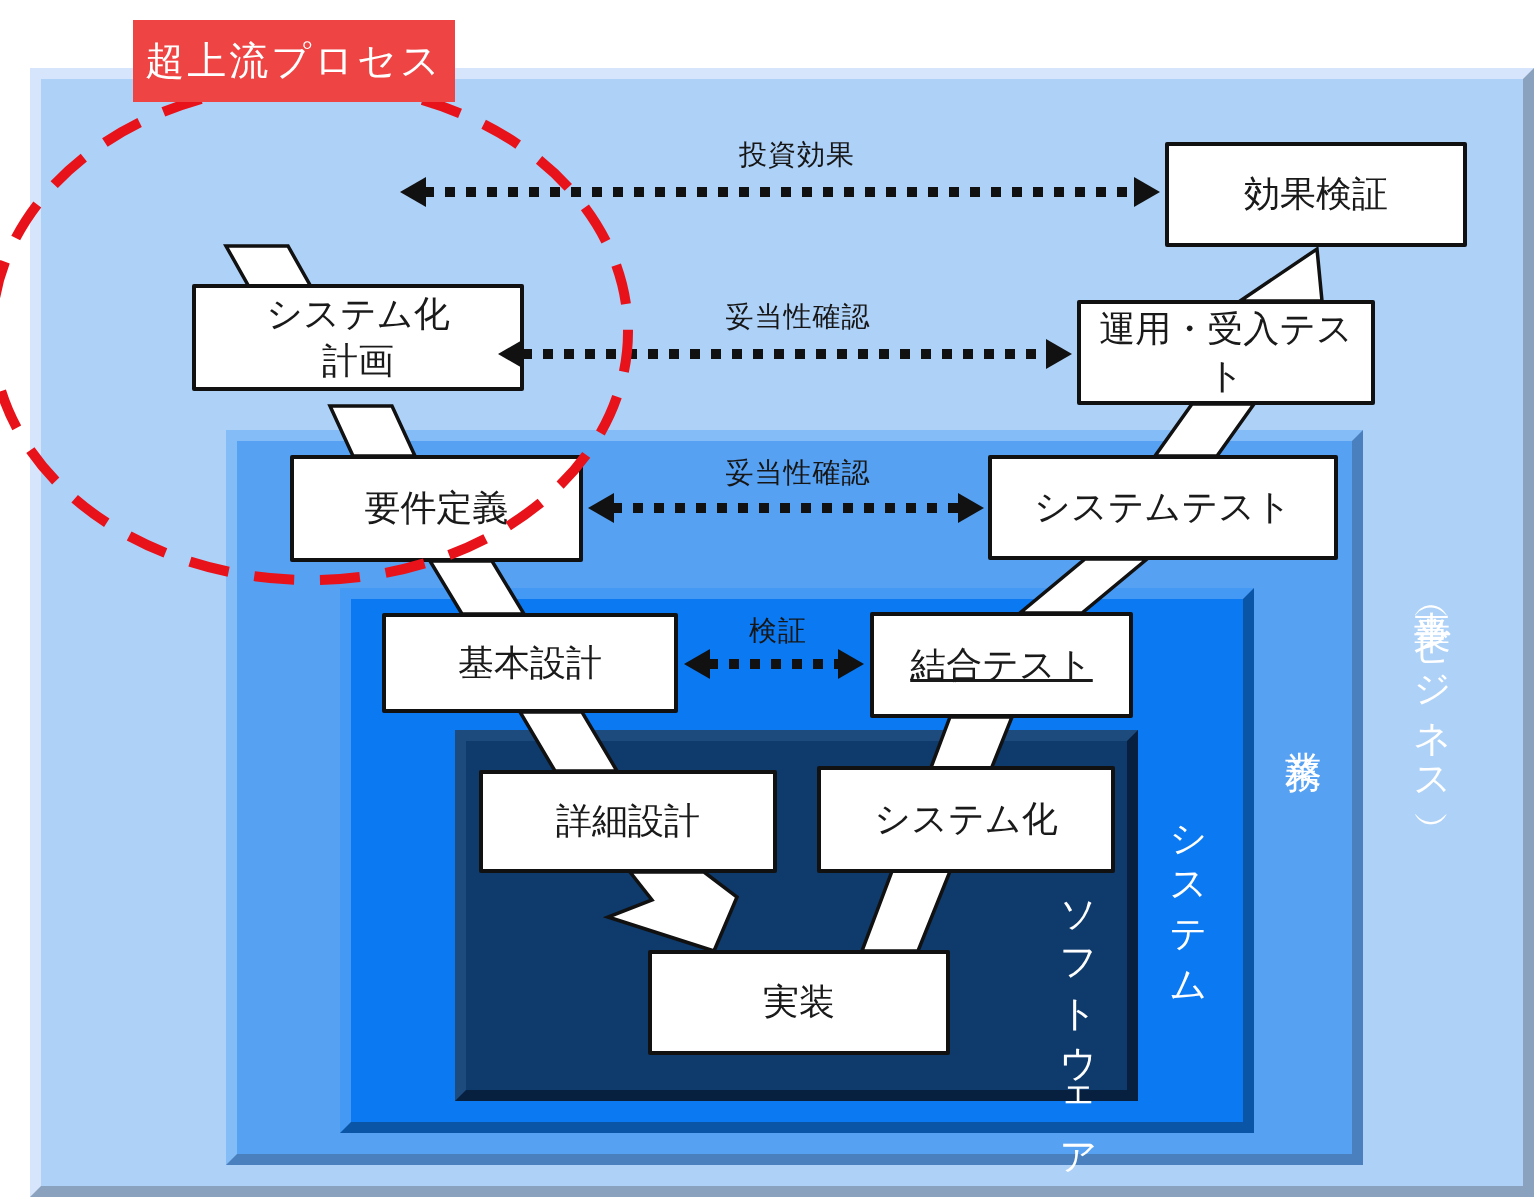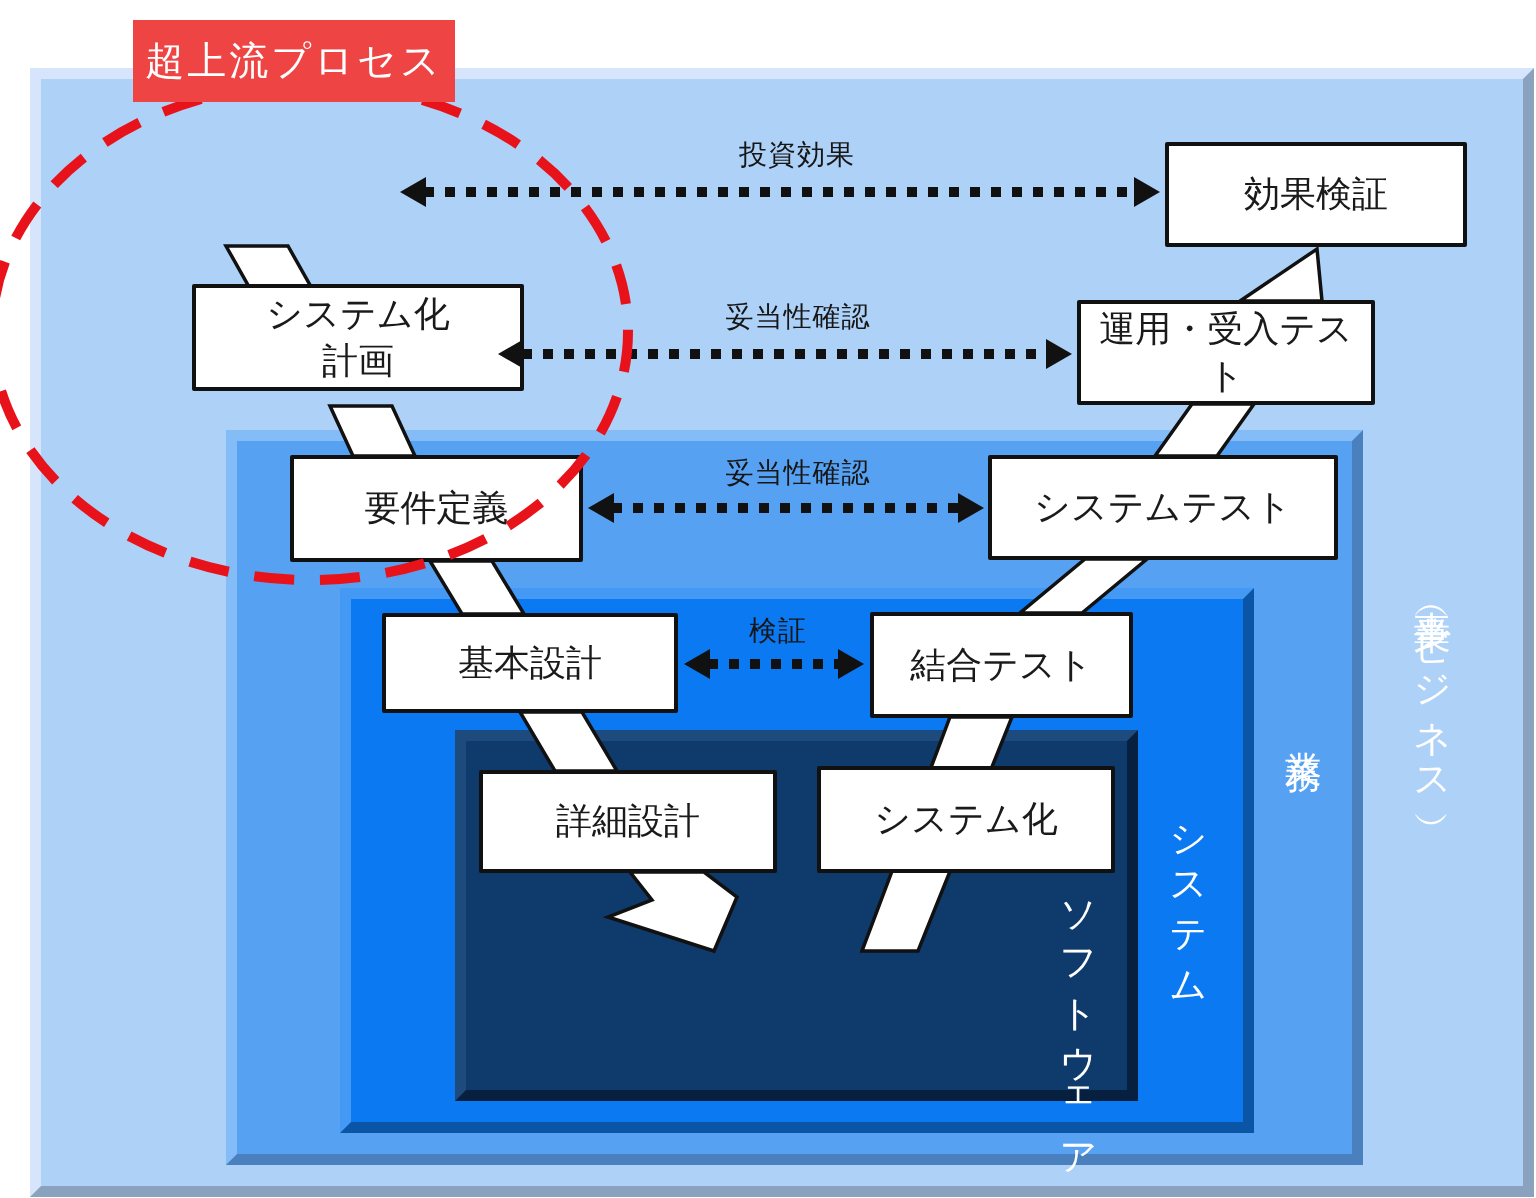--- a/index.html
+++ b/index.html
@@ -42,21 +42,21 @@
     display:flex;align-items:center;justify-content:center;text-align:center;
     font-size:36px;line-height:1.3;color:#1a1a1a;white-space:pre-line;border-radius:2px;
   }
   .bx-a{left:90px;top:140px;width:302px;height:107px;}
   .bx-b{left:192px;top:284px;width:332px;height:107px;}
   .bx-c{left:290px;top:455px;width:293px;height:107px;}
   .bx-d{left:382px;top:613px;width:296px;height:100px;}
   .bx-e{left:479px;top:770px;width:298px;height:103px;text-align:right;}
   .bx-f{left:648px;top:950px;width:302px;height:105px;}
   .bx-g{left:817px;top:766px;width:298px;height:107px;}
-  .bx-h{left:870px;top:612px;width:263px;height:106px;}
+  .bx-h{left:870px;top:612px;width:263px;height:106px;text-decoration:underline;}
   .bx-i{left:988px;top:455px;width:350px;height:105px;text-align:right;}
   .bx-j{left:1077px;top:300px;width:298px;height:105px;}
   .bx-k{left:1165px;top:142px;width:302px;height:105px;}
 
   
   .rel-label{
     position:absolute;transform:translateX(-50%);font-size:28px;color:#161616;
     white-space:nowrap;letter-spacing:1px;
   }
   .rl-1{left:797px;top:136px;}
@@ -92,20 +92,21 @@
       <polygon points="1155,456 1217,456 1254,404 1192,404"></polygon>
       <polygon points="1240,301 1322,301 1317,249"></polygon>
     </g>
   </svg>
 
   <div class="pbox bx-b">システム化
 計画</div>
   <div class="pbox bx-d">基本設計</div>
   <div class="pbox bx-c">要件定義</div>
   <div class="pbox bx-e">詳細設計</div>
+  <div class="pbox bx-f">実装</div>
   <div class="pbox bx-g">システム化</div>
   <div class="pbox bx-h">結合テスト</div>
   <div class="pbox bx-i">システムテスト</div>
   <div class="pbox bx-j">運用・受入テスト</div>
   <div class="pbox bx-k">効果検証</div>
 
   <svg class="overlay" viewBox="0 0 1536 1198">
     <g stroke="#111111" stroke-width="10" stroke-dasharray="10 11" fill="none">
       <line x1="424" y1="192" x2="1136" y2="192"></line>
       <line x1="522" y1="354" x2="1048" y2="354"></line>

